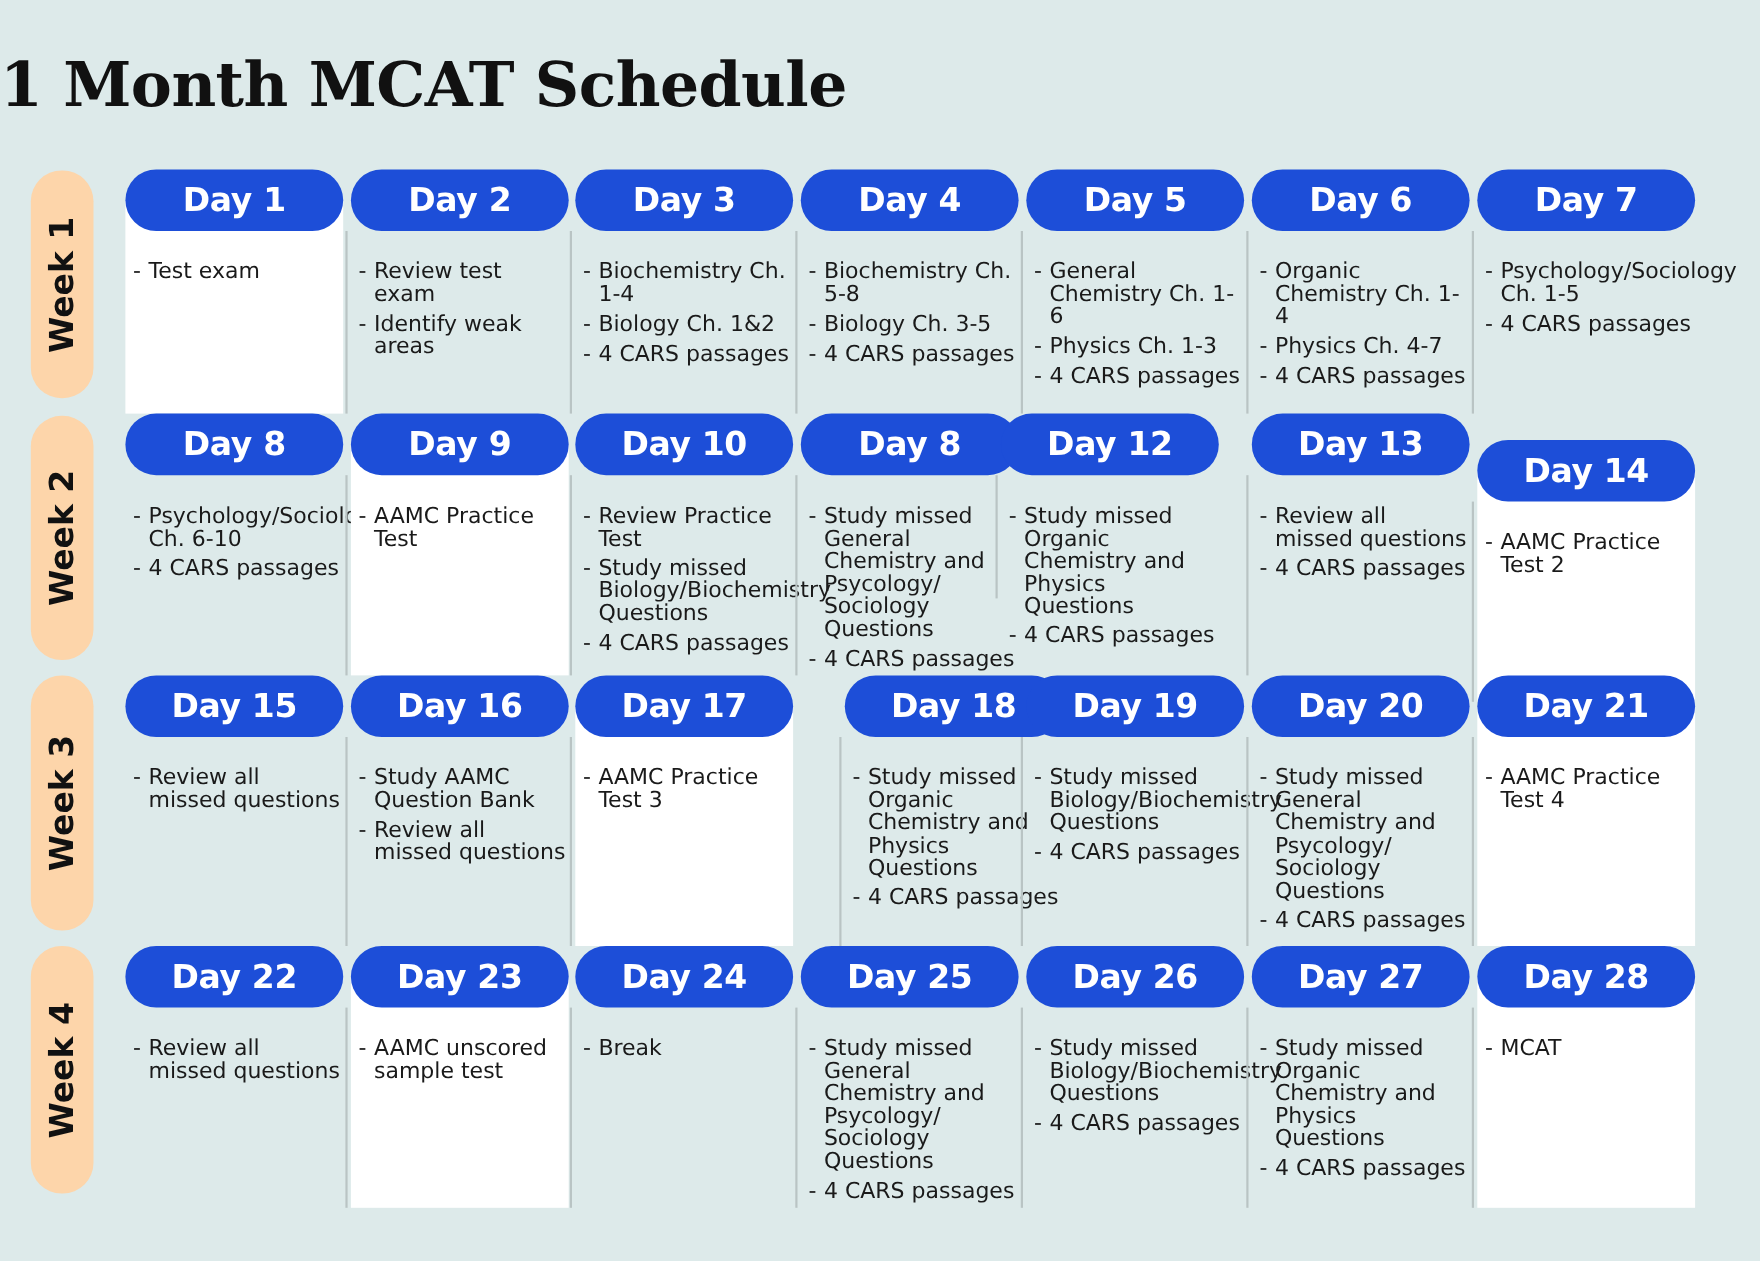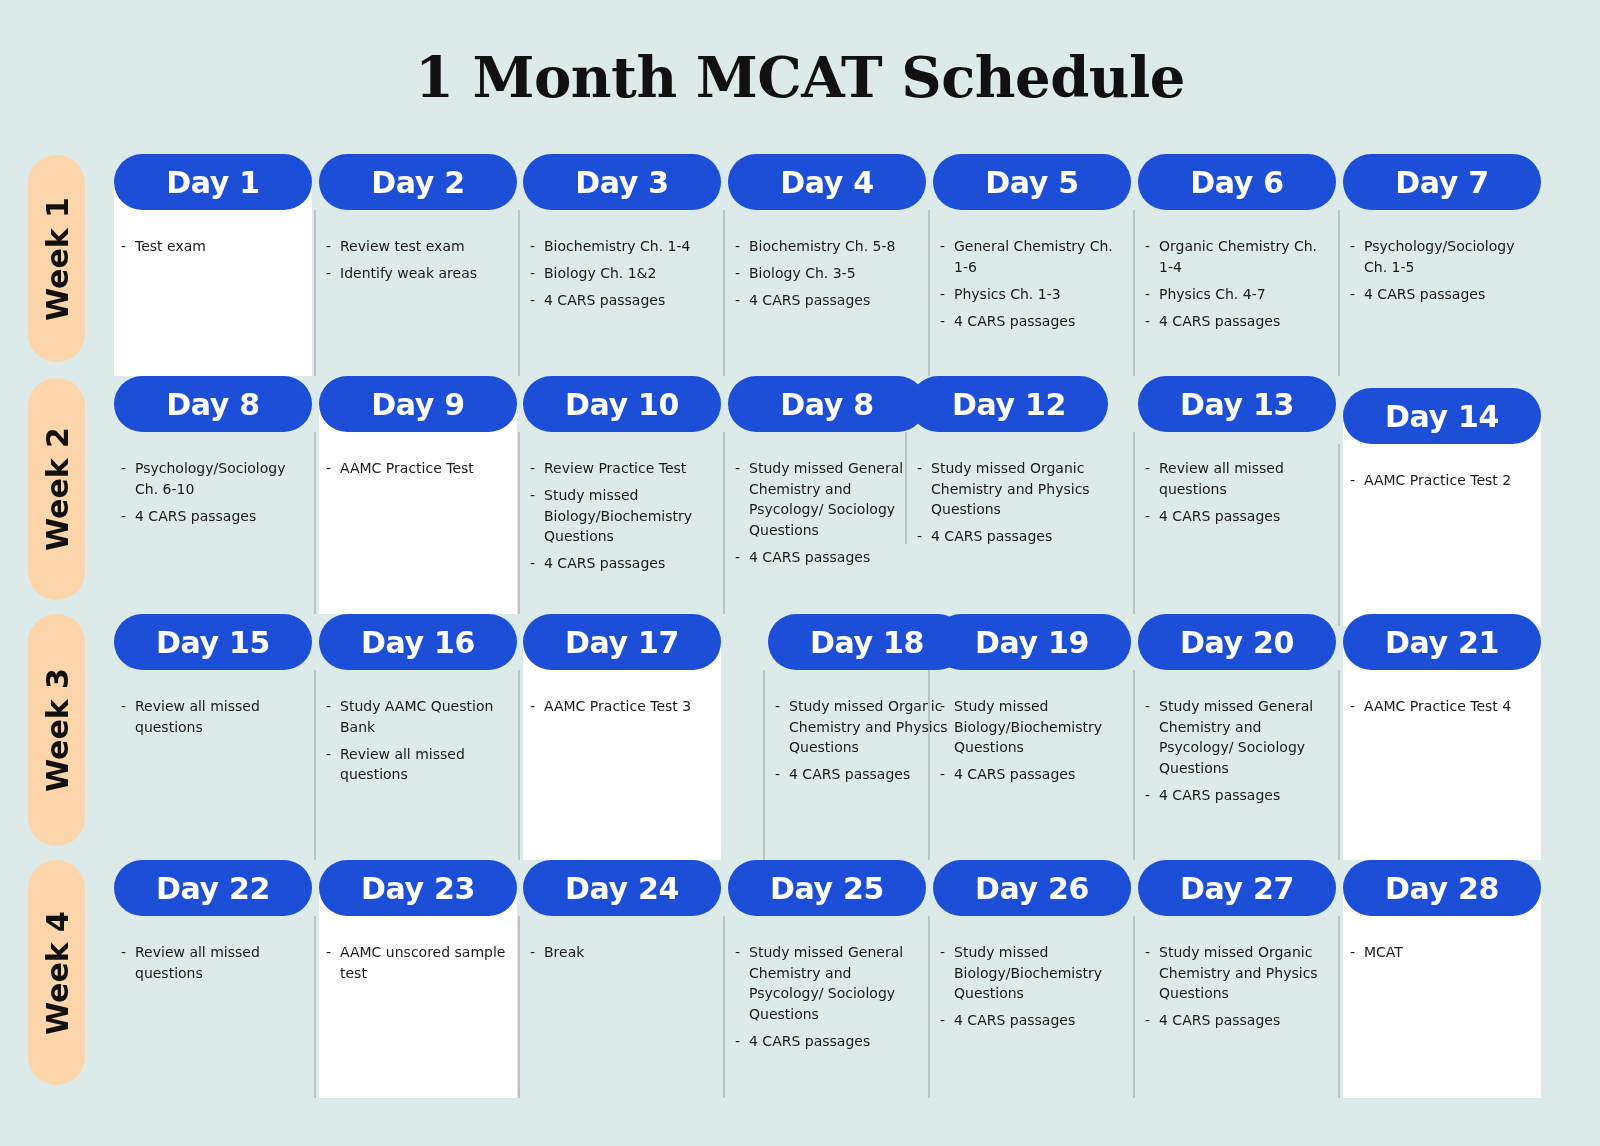--- a/index.html
+++ b/index.html
@@ -5,21 +5,20 @@
   html, body { margin: 0; padding: 0; }
   body {
     width: 1600px; height: 1146px;
     background: #ddeaea;
     position: relative;
     overflow: hidden;
     font-family: "DejaVu Sans", sans-serif;
   }
   .title {
     position: absolute; left: 0; top: 44px; width: 1600px;
-    text-align: center;
     font-family: "DejaVu Serif", serif;
     font-weight: bold; font-size: 56px; color: #111;
     letter-spacing: -0.5px;
   }
   .week-pill {
     position: absolute; left: 28px; width: 57px;
     background: #fdd5aa; border-radius: 28px;
   }
   .week-label {
     position: absolute; left: 50%; top: 50%;
@@ -43,21 +42,21 @@
     color: #fff; font-size: 30px; font-weight: bold;
     display: flex; align-items: center; justify-content: center;
     letter-spacing: -0.3px;
   }
   .tasks {
     position: absolute; left: 7px; right: 2px; top: 82px;
     margin: 0; padding: 0; list-style: none;
   }
   .tasks li {
     position: relative; padding-left: 14px;
-    font-size: 14px; line-height: 20.5px; color: #1a1a1a;
+    font-size: 20px; line-height: 20.5px; color: #1a1a1a;
     margin-bottom: 6.5px;
   }
   .tasks li::before {
     content: "-"; position: absolute; left: 0; top: 0;
   }
 </style>
 </head>
 <body>
 
 <div class="title">1 Month MCAT Schedule</div>
@@ -180,21 +179,21 @@
     </div>
     <div class="cell" style="left: 1138px; top: 376px; height: 238px;">
       <div class="body-bg"></div>
       <div class="divider" style="top: 56px;"></div>
       <div class="day-pill">Day 13</div>
       <ul class="tasks">
         <li>Review all missed questions</li>
         <li>4 CARS passages</li>
       </ul>
     </div>
-    <div class="cell white" style="left: 1343px; top: 388px; height: 238px; border-radius: 27px;">
+    <div class="cell white" style="left: 1343px; top: 400px; height: 238px; border-radius: 27px;">
       <div class="body-bg"></div>
       <div class="divider" style="top: 56px;"></div>
       <div class="day-pill">Day 14</div>
       <ul class="tasks">
         <li>AAMC Practice Test 2</li>
       </ul>
     </div>
     <div class="week-pill" style="top: 614px; height: 232px;">
       <span class="week-label">Week 3</span>
     </div>

